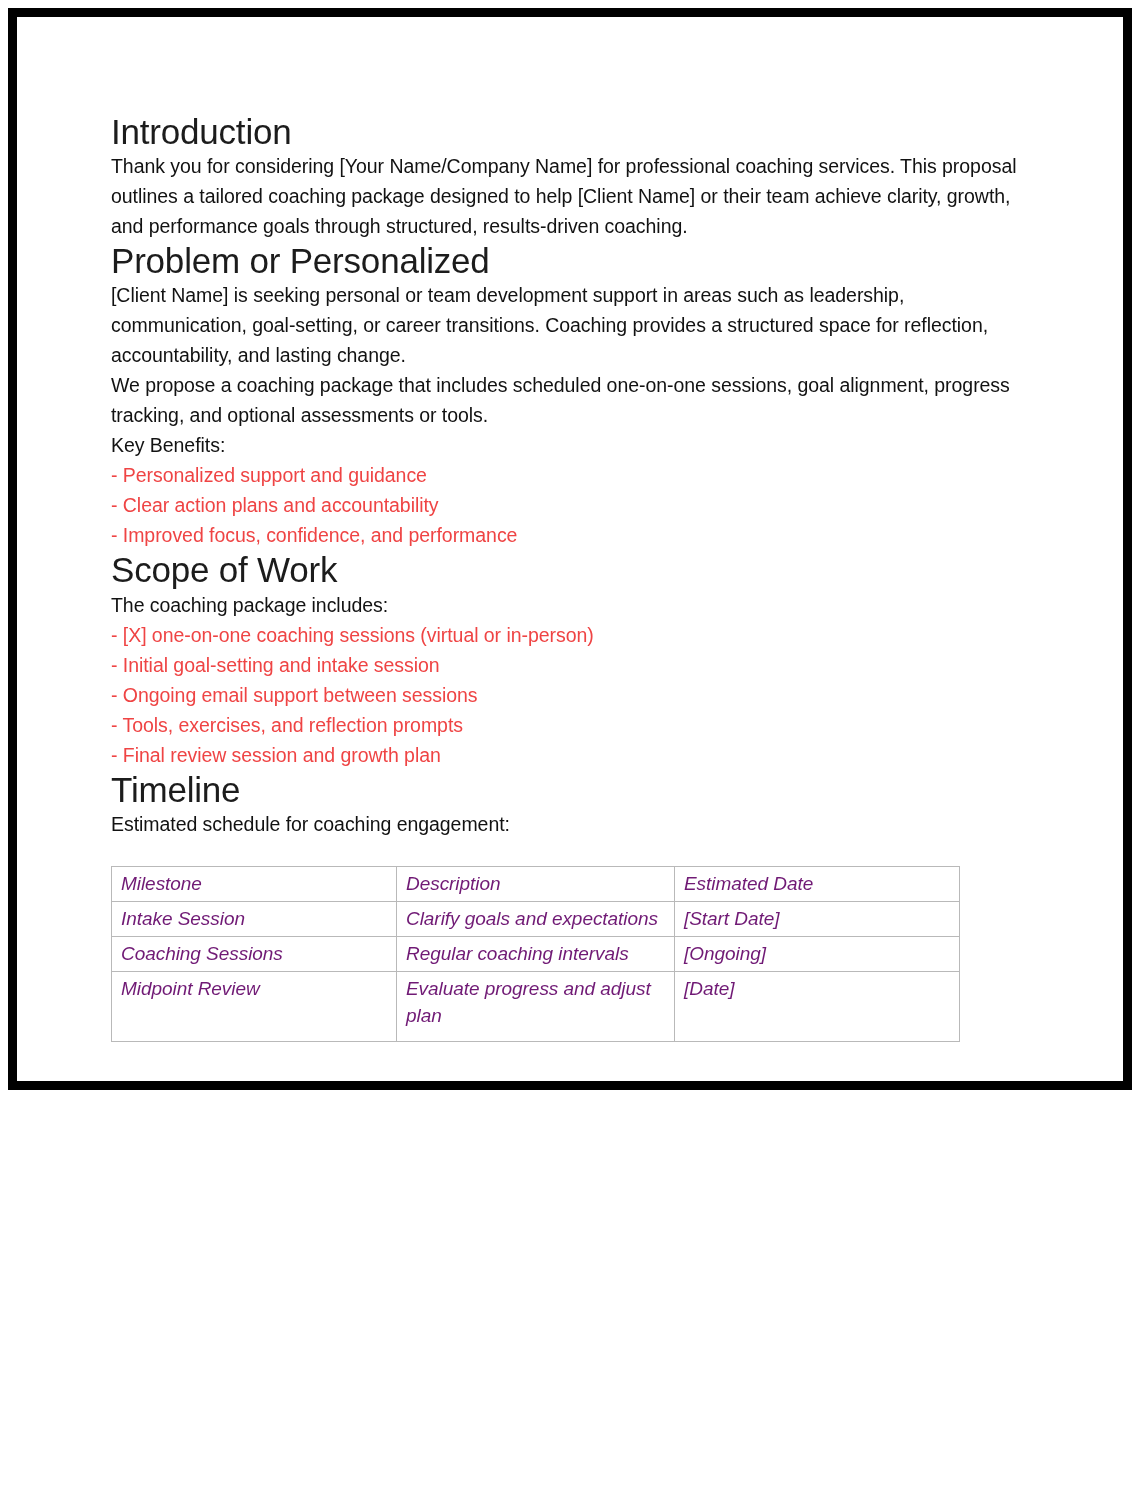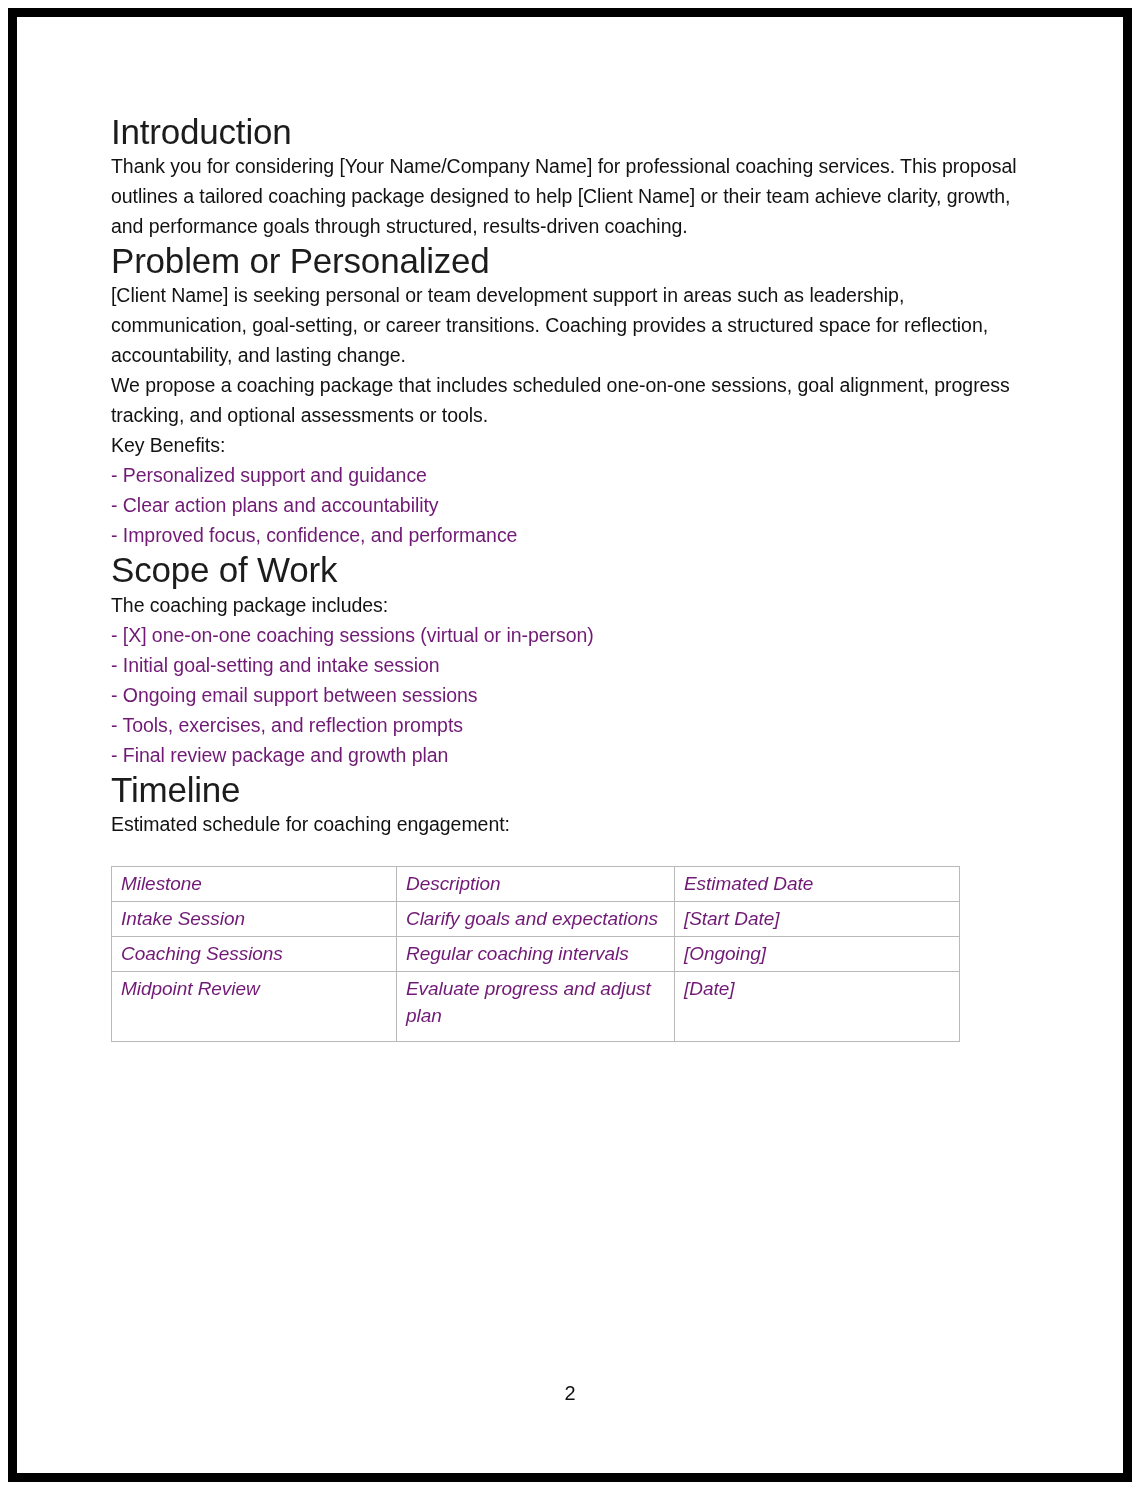--- a/index.html
+++ b/index.html
@@ -15,21 +15,21 @@
     color: #000000;
     overflow: hidden;
   }
 
   
   .page-frame {
     position: absolute;
     left: 8px;
     top: 8px;
     width: 1124px;   
-    height: 1474px;  
+    height: 1082px;  
     box-sizing: border-box;
     border: 9px solid #000000;
     background: #ffffff;
   }
   .page-sheet {
     position: absolute;
     left: 0;
     top: 0;
     right: 0;
     bottom: 0;
@@ -74,21 +74,21 @@
 
   ul.plain-list {
     list-style: none;
     margin: 0;
     padding: 0;
   }
   ul.plain-list li {
     font-family: "Liberation Sans", sans-serif;
     font-size: 19.5px;
     line-height: 30px;
-    color: #701a75;
+    color: #ef4444;
     letter-spacing: -0.05px;
   }
   .list-spacer-top { margin-top: 30px; }
 
   
   table.timeline-table {
     border-collapse: collapse;
     width: 848px;
     margin-top: 27px;
     table-layout: fixed;
@@ -144,21 +144,21 @@
         <li>- Improved focus, confidence, and performance</li>
       </ul>
 
       <h1 class="section-heading sec-scope">Scope of Work</h1>
       <p class="body-text gap-after-heading">The coaching package includes:</p>
       <ul class="plain-list list-spacer-top">
         <li>- [X] one-on-one coaching sessions (virtual or in-person)</li>
         <li>- Initial goal-setting and intake session</li>
         <li>- Ongoing email support between sessions</li>
         <li>- Tools, exercises, and reflection prompts</li>
-        <li>- Final review package and growth plan</li>
+        <li>- Final review session and growth plan</li>
       </ul>
 
       <h1 class="section-heading sec-timeline">Timeline</h1>
       <p class="body-text gap-after-heading">Estimated schedule for coaching engagement:</p>
 
       <table class="timeline-table">
         <colgroup>
           <col class="c1">
             <col class="c2">
             <col class="c3">

